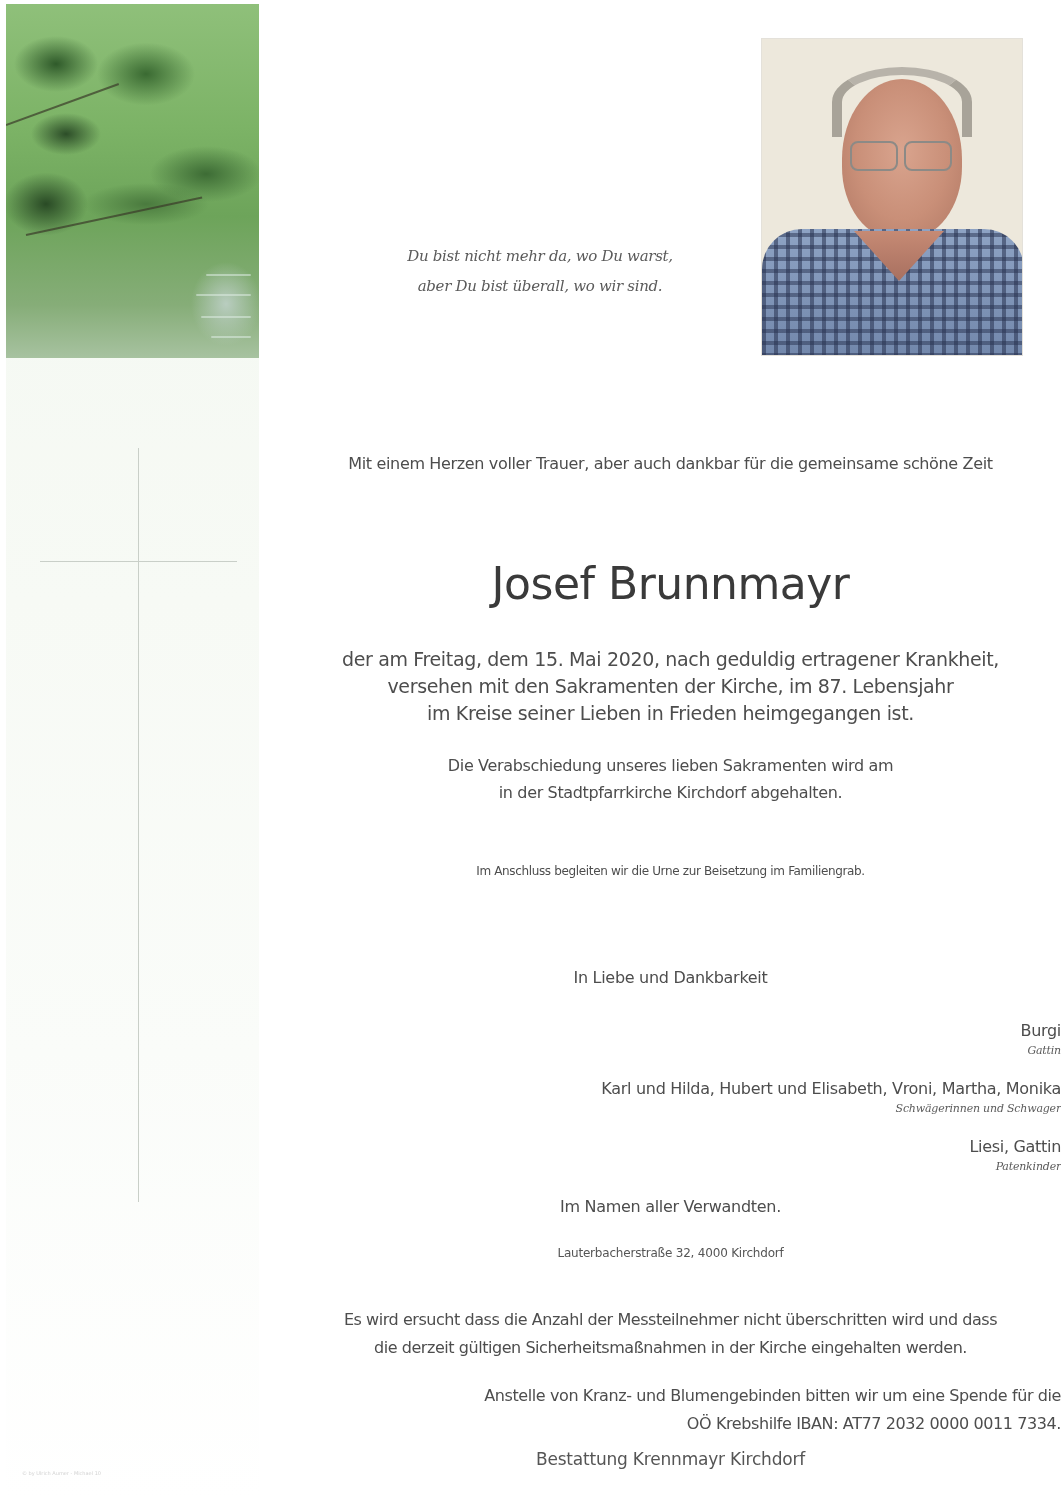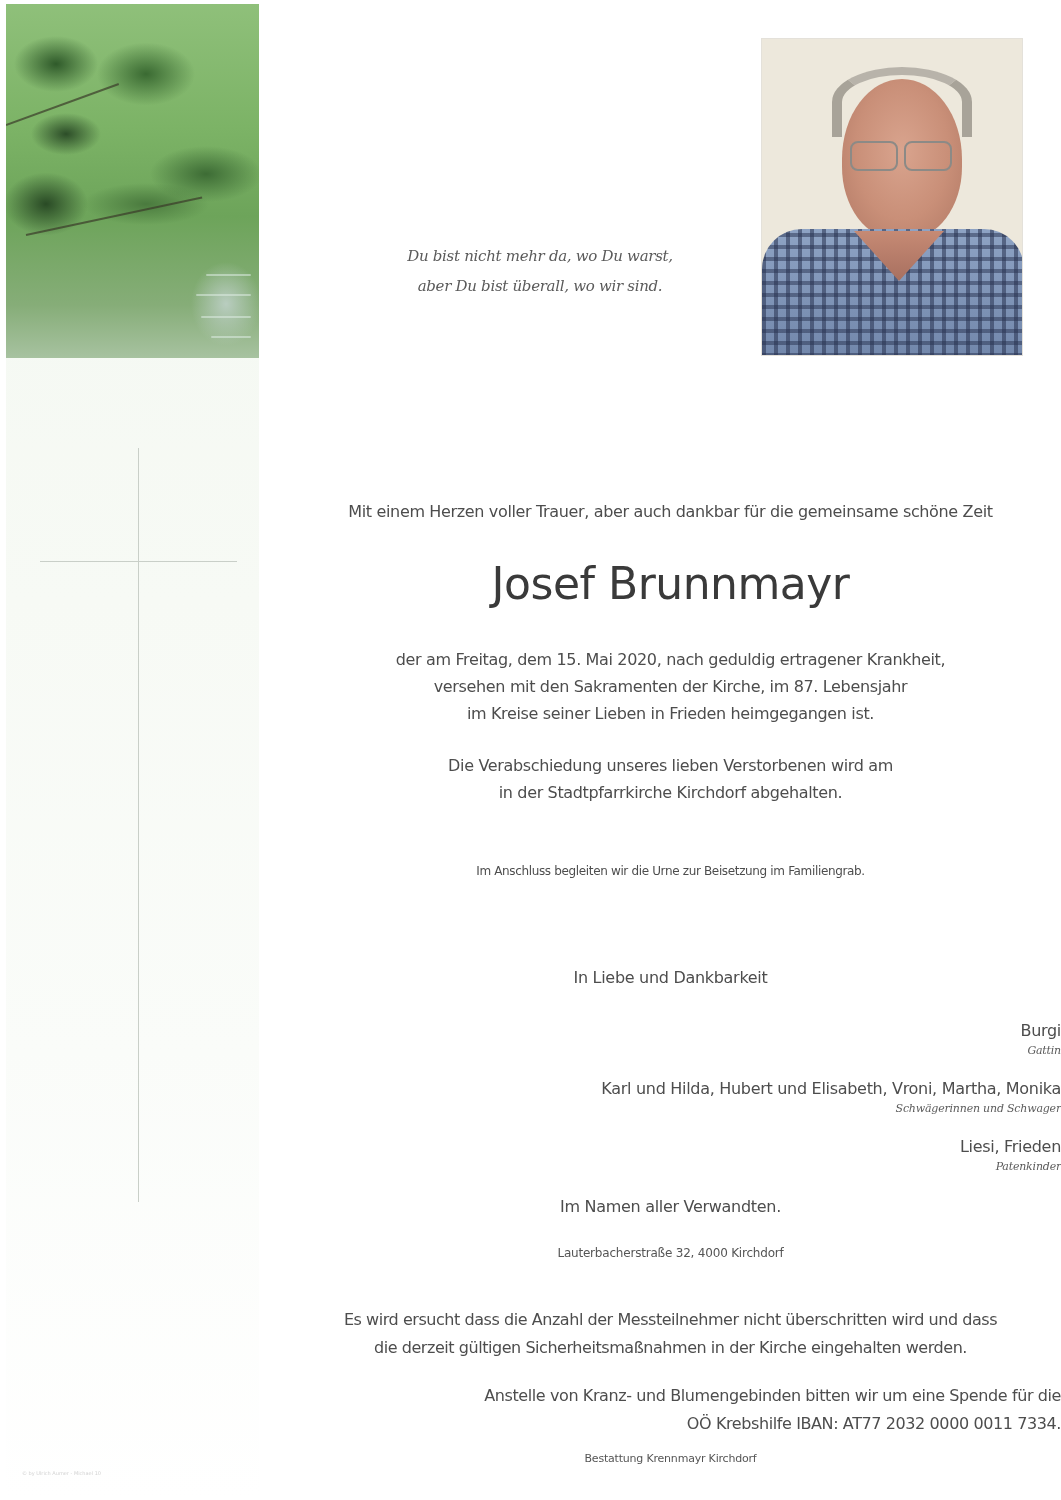--- a/index.html
+++ b/index.html
@@ -60,39 +60,39 @@
       background: linear-gradient(180deg, #c68a74, #a87060);
       clip-path: polygon(0 0, 100% 0, 50% 100%);
     }
 
     .content { position: absolute; left: 280px; width: 781px; text-align: center; font-family: "DejaVu Sans", sans-serif; }
 
     .motto {
       top: 241px; left: 380px; width: 320px; font-family: "DejaVu Serif", serif; font-style: italic;
       font-size: 15px; line-height: 30px; color: #5a5a5a; letter-spacing: -0.3px;
     }
-    .intro { top: 450px; font-size: 16px; line-height: 27px; color: #4d4d4d; letter-spacing: -0.35px; margin-top: 48px; }
+    .intro { top: 450px; font-size: 16px; line-height: 27px; color: #4d4d4d; letter-spacing: -0.35px; }
     .name {
       top: 552px; font-size: 44px; line-height: 64px; color: #3a3a3a; letter-spacing: -0.5px;
       font-family: "DejaVu Sans", sans-serif; font-weight: normal;
     }
-    .death { top: 646px; font-size: 16px; line-height: 27px; color: #4d4d4d; letter-spacing: -0.35px; text-align: center; }
+    .death { top: 646px; font-size: 19px; line-height: 27px; color: #4d4d4d; letter-spacing: -0.35px; text-align: center; }
     .farewell { top: 752px; font-size: 16px; line-height: 27px; color: #4d4d4d; letter-spacing: -0.35px; }
     .urn { top: 858px; font-size: 12px; line-height: 27px; color: #4d4d4d; letter-spacing: -0.35px; }
     .closing { top: 964px; font-size: 16px; line-height: 27px; color: #4d4d4d; letter-spacing: -0.3px; }
 
     .mourner-group { position: absolute; left: 280px; width: 781px; text-align: right; font-family: "DejaVu Sans", sans-serif; }
     .mourner-name { font-size: 16px; line-height: 24px; color: #4d4d4d; letter-spacing: -0.3px; }
     .mourner-rel { font-family: "DejaVu Serif", serif; font-style: italic; font-size: 11px; line-height: 16px; color: #5a5a5a; letter-spacing: -0.2px; }
 
     .behalf { top: 1193px; font-size: 16px; line-height: 27px; color: #4d4d4d; letter-spacing: -0.3px; }
     .address { top: 1243px; font-size: 12px; line-height: 20px; color: #555; letter-spacing: -0.2px; }
     .notice { top: 1306px; font-size: 16px; line-height: 28px; color: #4d4d4d; letter-spacing: -0.45px; }
     .donation { top: 1382px; font-size: 16px; line-height: 28px; color: #4d4d4d; letter-spacing: -0.4px; text-align: right; }
-    .undertaker { top: 1450px; font-size: 11px; line-height: 18px; color: #555; letter-spacing: -0.2px; }
+    .undertaker { top: 1450px; font-size: 17px; line-height: 18px; color: #555; letter-spacing: -0.2px; }
 
     .photo-credit {
       position: absolute; left: 22px; top: 1470px; font-size: 5px; color: #d2d2d2; font-family: "DejaVu Sans", sans-serif;
     }
   </style>
 </head>
 <body>
 
 <div class="left-strip"></div>
 
@@ -128,38 +128,38 @@
 
 <div class="content name">Josef Brunnmayr</div>
 
 <div class="content death">
   <div>der am Freitag,  dem 15. Mai 2020, nach  geduldig ertragener  Krankheit,</div>
   <div>versehen mit den Sakramenten der Kirche, im 87. Lebensjahr</div>
   <div>im Kreise seiner Lieben in Frieden heimgegangen ist.</div>
 </div>
 
 <div class="content farewell">
-  <div>Die Verabschiedung unseres lieben Verstorbenen wird am</div>
+  <div>Die Verabschiedung unseres lieben Sakramenten wird am</div>
   <div>in der Stadtpfarrkirche Kirchdorf abgehalten.</div>
 </div>
 
 <div class="content urn">Im Anschluss begleiten wir die Urne zur Beisetzung im Familiengrab.</div>
 
 <div class="content closing">In Liebe und Dankbarkeit</div>
 
 <div class="mourner-group" style="top:1019px;">
   <div class="mourner-name">Burgi</div>
   <div class="mourner-rel">Gattin</div>
 </div>
 <div class="mourner-group" style="top:1077px;">
   <div class="mourner-name">Karl und Hilda, Hubert und Elisabeth, Vroni, Martha, Monika</div>
   <div class="mourner-rel">Schwägerinnen und Schwager</div>
 </div>
 <div class="mourner-group" style="top:1135px;">
-  <div class="mourner-name">Liesi, Frieden</div>
+  <div class="mourner-name">Liesi, Gattin</div>
   <div class="mourner-rel">Patenkinder</div>
 </div>
 
 <div class="content behalf">Im Namen aller Verwandten.</div>
 
 <div class="content address">Lauterbacherstraße 32, 4000 Kirchdorf</div>
 
 <div class="content notice">
   <div>Es wird ersucht dass die Anzahl der Messteilnehmer nicht überschritten wird und dass</div>
   <div>die derzeit gültigen Sicherheitsmaßnahmen in der Kirche eingehalten werden.</div>

